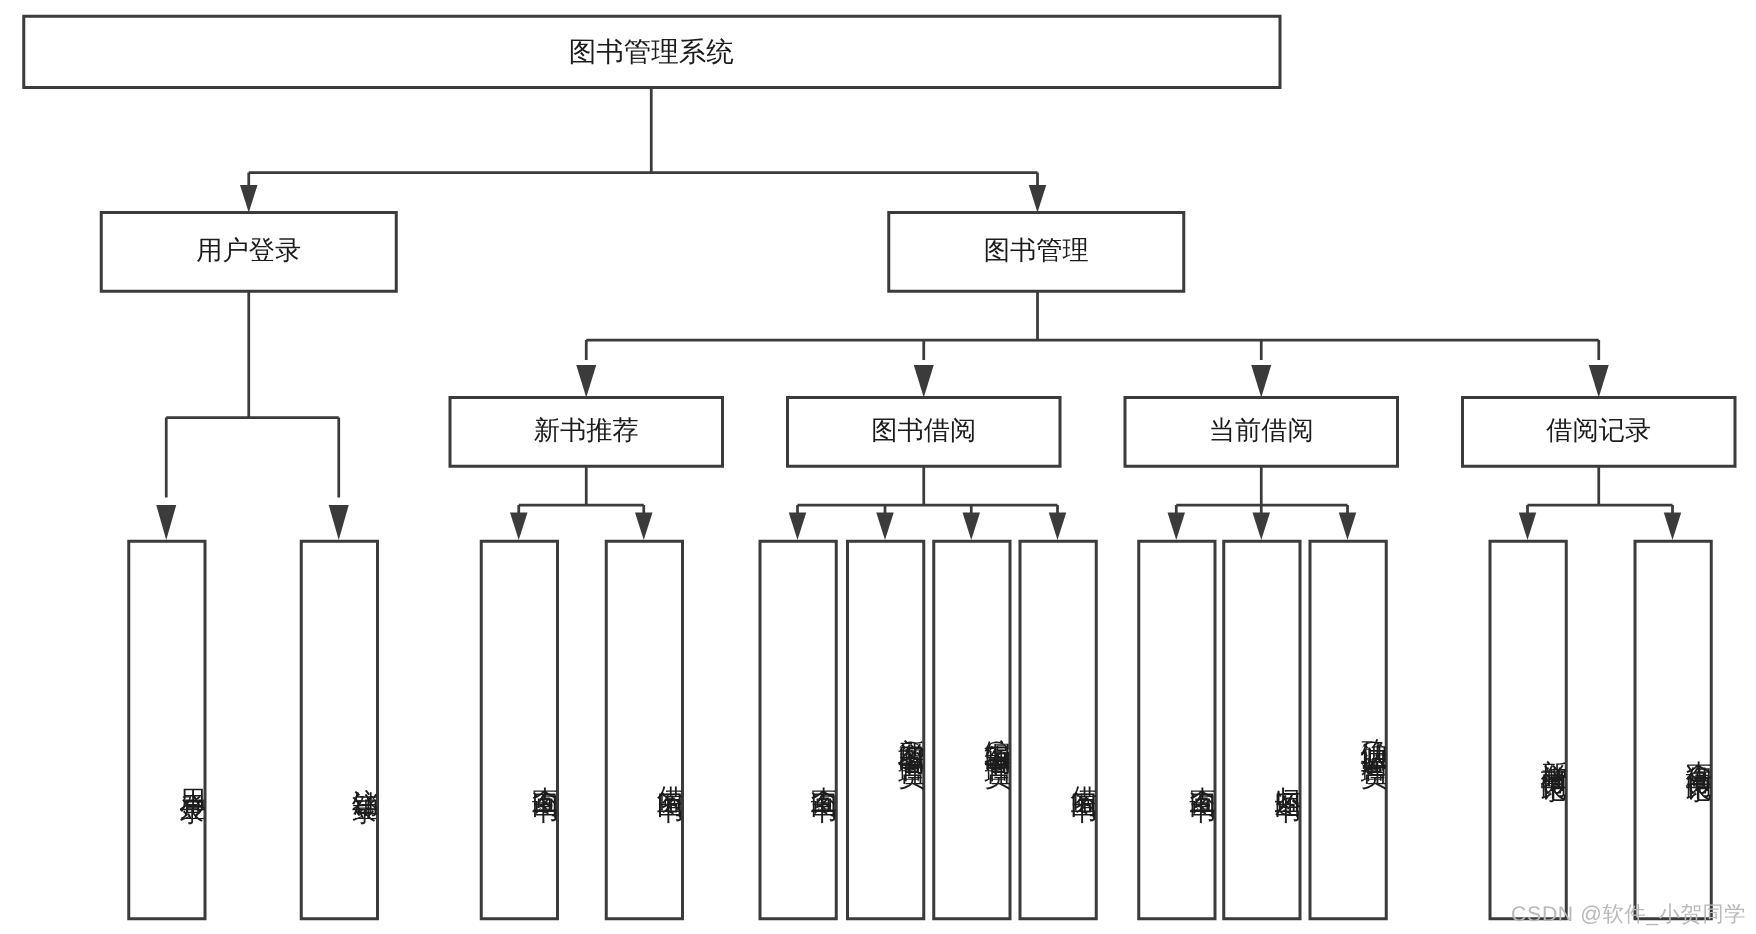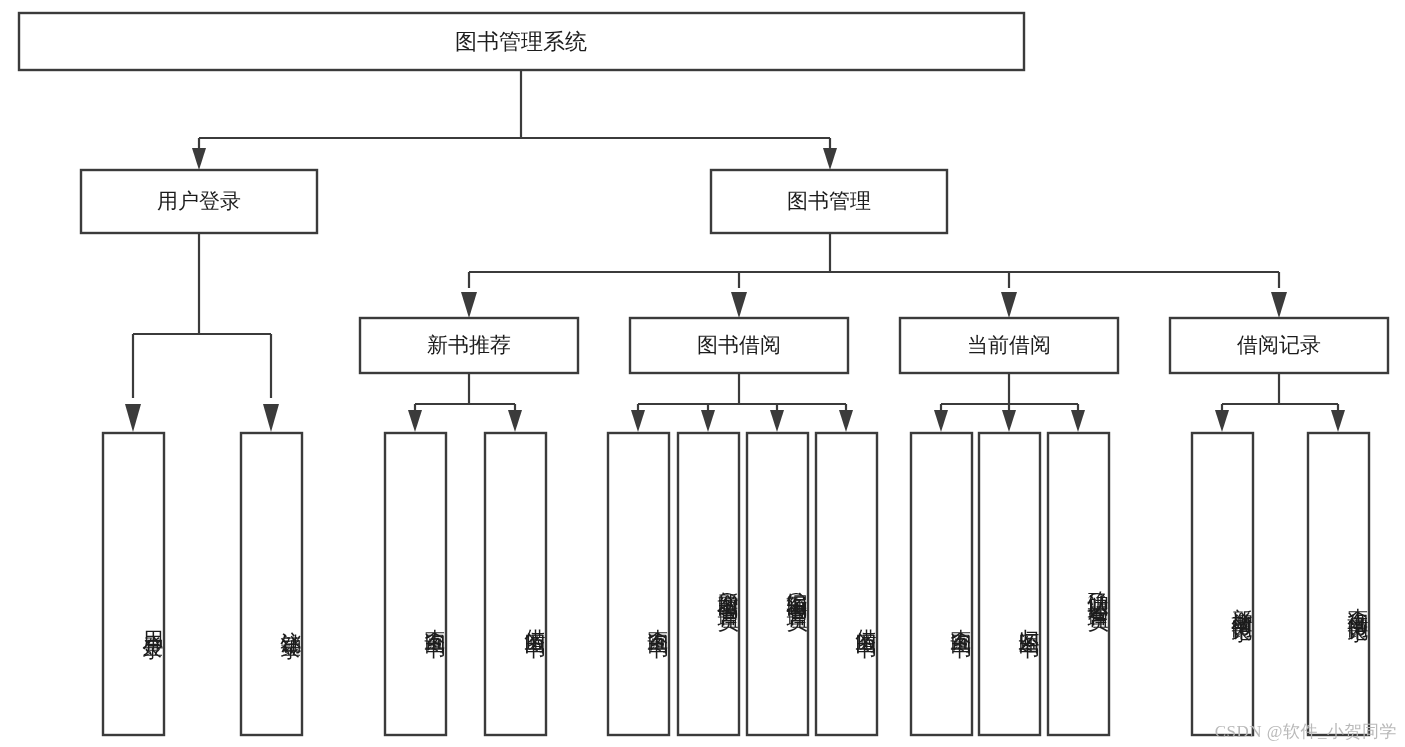--- a/index.html
+++ b/index.html
@@ -67,21 +67,21 @@
     display: flex;
     align-items: flex-start;
     justify-content: center;
     pointer-events: none;
     user-select: none;
   }
   .watermark {
     position: absolute;
     right: 8px;
     bottom: 4px;
-    font-family: Liberation Serif, serif;
+    font-family: Liberation Sans, sans-serif;
     font-size: 17px;
     color: #b9b9b9;
     letter-spacing: 0.5px;
     white-space: nowrap;
     user-select: none;
   }
 </style>
 </head>
 <body>
 

